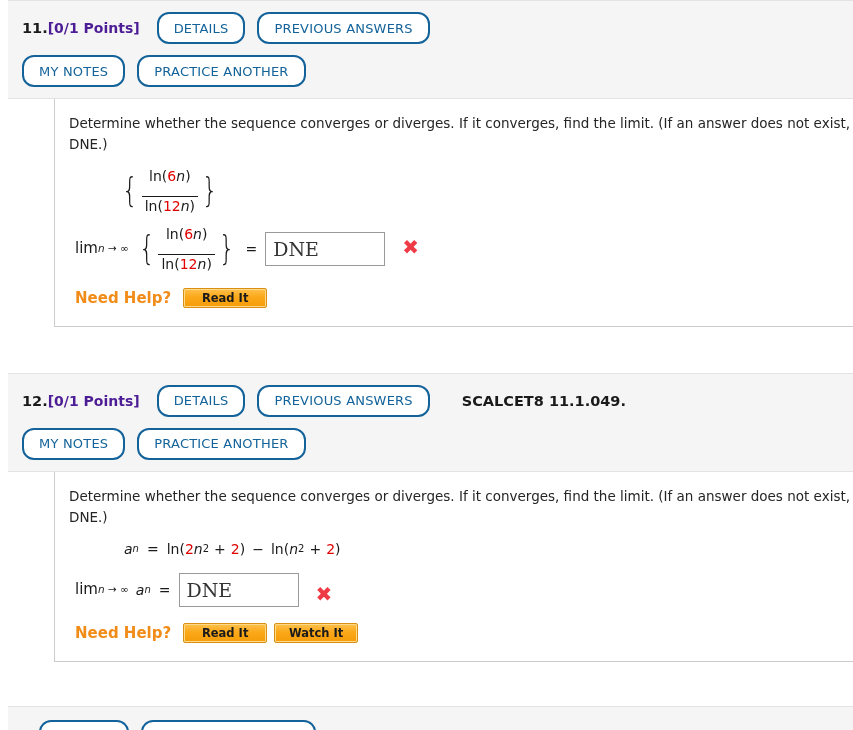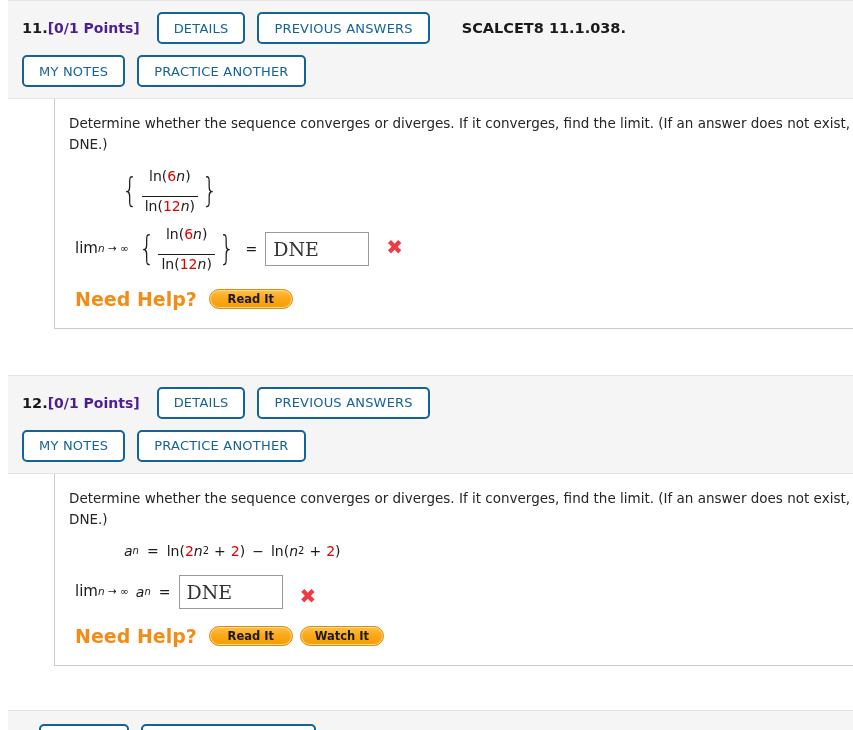--- a/index.html
+++ b/index.html
@@ -64,21 +64,21 @@
 
   .pill {
     display: inline-flex;
     align-items: center;
     justify-content: center;
     height: 32px;
     padding: 0 15px;
     margin-right: 12px;
     background: #ffffff;
     border: 2px solid #13639a;
-    border-radius: 5px;
+    border-radius: 12px;
     color: #13639a;
     font-size: 13px;
     font-weight: normal;
     letter-spacing: 0.2px;
     white-space: nowrap;
     cursor: pointer;
     box-sizing: border-box;
   }
 
   
@@ -146,21 +146,21 @@
     align-items: center;
     line-height: 1.05;
     margin-right: 7px;
   }
   .limop .lim-top { font-size: 15px; }
   .limop .lim-bot { font-size: 10.5px; }
 
   .eqsign { margin: 0 8px; font-size: 14px; }
 
   .answer-box {
-    width: 104px;
+    width: 120px;
     height: 34px;
     border: 1px solid #9a9a9a;
     background: #ffffff;
     font-family: "DejaVu Serif", "Liberation Serif", serif;
     font-size: 19px;
     color: #333333;
     padding: 0 7px;
     box-sizing: border-box;
     vertical-align: middle;
   }
@@ -175,34 +175,34 @@
     align-self: flex-start;
   }
 
   
   .needhelp-row {
     display: flex;
     align-items: center;
     margin: 16px 0 0 6px;
   }
   .needhelp-label {
-    font-size: 19px;
+    font-size: 15px;
     font-weight: bold;
     color: #f28c18;
     margin-right: 12px;
   }
   .help-btn {
     display: inline-flex;
     align-items: center;
     justify-content: center;
     width: 84px;
     height: 20px;
     margin-right: 7px;
     border: 1px solid #d98f12;
-    border-radius: 10px;
+    border-radius: 2px;
     background: linear-gradient(to bottom, #ffc14d 0%, #fba819 45%, #f59c08 100%);
     box-shadow: inset 0 0 0 1px #ffd98a;
     font-size: 11.5px;
     font-weight: bold;
     color: #1a1a1a;
     cursor: pointer;
     box-sizing: border-box;
   }
 
   .gap { height: 46px; }
@@ -214,21 +214,20 @@
 <div class="page">
 
   <div class="problem">
 
     <div class="prob-header">
       <div class="hdr-row">
         <span class="prob-num">11.</span>
         <span class="prob-points">[0/1 Points]</span>
         <span class="pill">DETAILS</span>
         <span class="pill">PREVIOUS ANSWERS</span>
-        <span class="prob-ref">SCALCET8 11.1.038.</span>
       </div>
       <div class="hdr-row">
         <span class="pill">MY NOTES</span>
         <span class="pill">PRACTICE ANOTHER</span>
       </div>
     </div>
 
     <div class="prob-body">
 
       <div class="prompt">
@@ -272,20 +271,21 @@
   <div class="gap"></div>
 
   <div class="problem">
 
     <div class="prob-header">
       <div class="hdr-row">
         <span class="prob-num">12.</span>
         <span class="prob-points">[0/1 Points]</span>
         <span class="pill">DETAILS</span>
         <span class="pill">PREVIOUS ANSWERS</span>
+        <span class="prob-ref">SCALCET8 11.1.049.</span>
       </div>
       <div class="hdr-row">
         <span class="pill">MY NOTES</span>
         <span class="pill">PRACTICE ANOTHER</span>
       </div>
     </div>
 
     <div class="prob-body">
 
       <div class="prompt">

